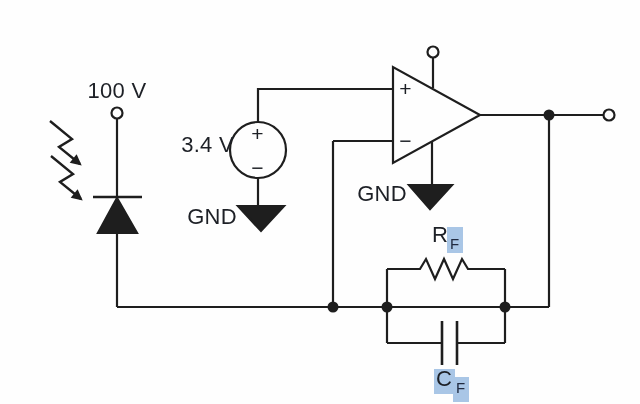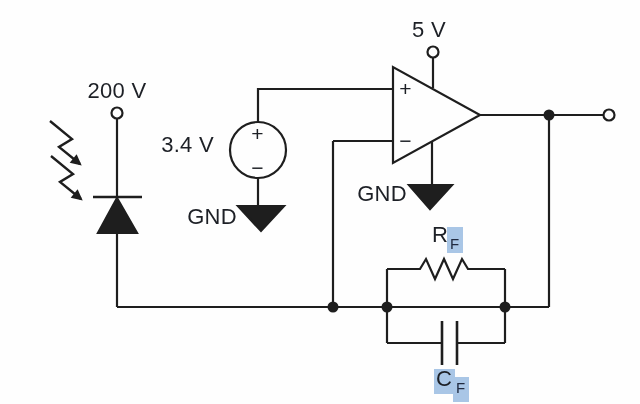--- a/index.html
+++ b/index.html
@@ -81,28 +81,27 @@
 
       <line x1="387" y1="307" x2="387" y2="343"></line>
       <line x1="505" y1="307" x2="505" y2="343"></line>
       <line x1="387" y1="343" x2="442" y2="343"></line>
       <line x1="457" y1="343" x2="505" y2="343"></line>
       <line x1="442" y1="321" x2="442" y2="365" stroke-width="2.6"></line>
       <line x1="457" y1="321" x2="457" y2="365" stroke-width="2.6"></line>
     </g>
   </svg>
 
-  <div class="lbl center" style="left:77px; top:80px; width:80px;">200 V</div>
+  <div class="lbl center" style="left:77px; top:80px; width:80px;">100 V</div>
 
-  <div class="lbl right" style="left:144px; top:134px; width:70px;">3.4 V</div>
+  <div class="lbl right" style="left:164px; top:134px; width:70px;">3.4 V</div>
   <div class="pm" style="left:247px; top:124px;">+</div>
   <div class="pm" style="left:247px; top:158px;">−</div>
   <div class="lbl right" style="left:167px; top:206px; width:70px;">GND</div>
 
-  <div class="lbl center" style="left:389px; top:19px; width:80px;">5 V</div>
   <div class="pm" style="left:395px; top:79px;">+</div>
   <div class="pm" style="left:395px; top:131px;">−</div>
   <div class="lbl right" style="left:337px; top:183px; width:70px;">GND</div>
 
   <div class="sublabel" style="left:432px; top:224px; width:40px; height:32px;">
     <div class="hlbox" style="left:15px; top:3px; width:16px; height:26px;"></div>
     <span class="letter">R</span>
     <span class="subletter" style="left:18px; top:12px;">F</span>
   </div>
 

